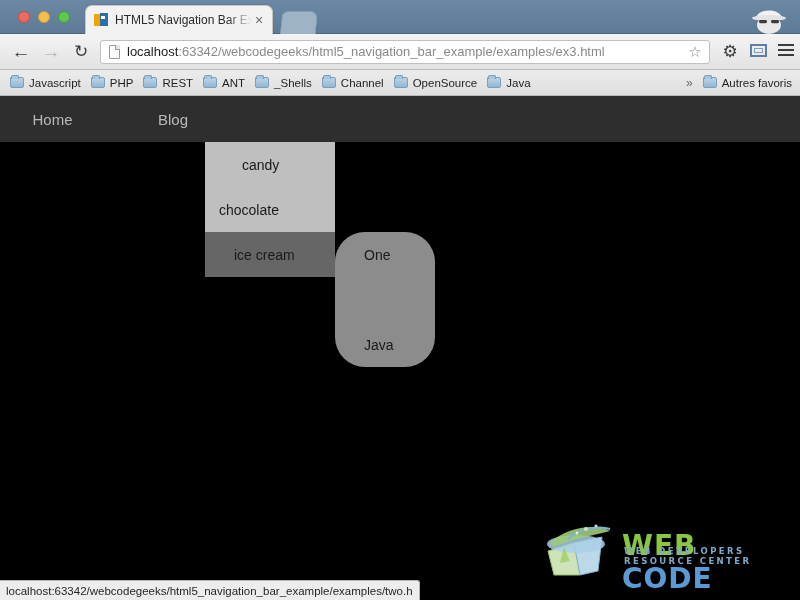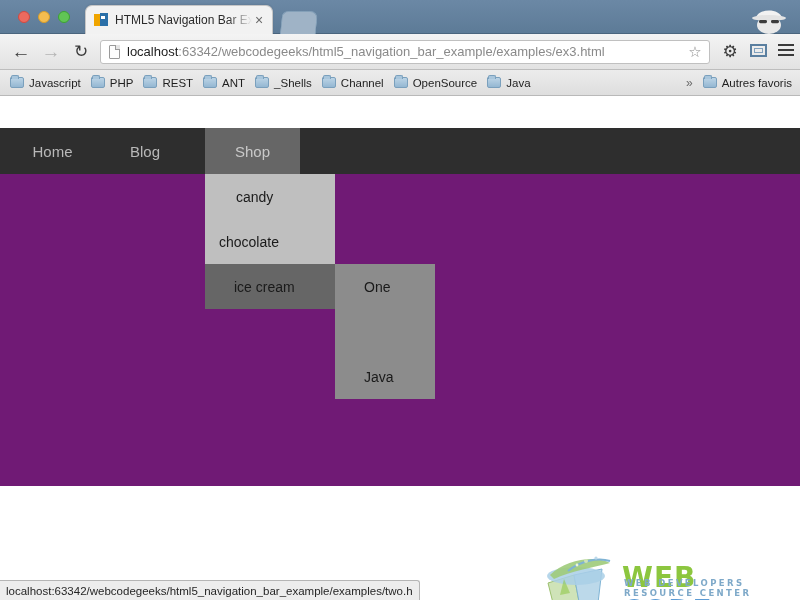--- a/index.html
+++ b/index.html
@@ -96,21 +96,21 @@
     width:14px; height:11px; margin-right:5px; flex:0 0 14px;
     background:linear-gradient(#bcd4e6,#94b7d2);
     border:1px solid #7aa0bd; border-radius:1px 2px 2px 2px; position:relative;
   }
   .folder:before { content:""; position:absolute; left:0; top:-3px; width:6px; height:3px;
     background:#a9c6dc; border:1px solid #7aa0bd; border-bottom:none; border-radius:2px 2px 0 0; }
   .chev { margin-left:10px; color:#6a6a6a; font-size:12px; }
 
   
   .viewport {
-    position:absolute; left:0; top:96px; width:800px; height:358px; background:#701a75;margin-top:32px;
+    position:absolute; left:0; top:96px; width:800px; height:504px; background:#000000;
   }
   .navbar {
     position:absolute; left:0; top:0; width:800px; height:46px;
     background:#2e2e2e;
   }
   .nav-item {
     position:absolute; top:0; height:46px;
     display:flex; align-items:center; justify-content:center;
     font-size:15px; color:#b9b9b9;
   }
@@ -240,42 +240,39 @@
       <span>Autres favoris</span>
     </div>
   </div>
 
   <div class="viewport">
 
     <nav class="navbar">
       <div class="nav-item" style="left:0;width:105px;">
         <span>Home</span>
       </div>
-      <div class="nav-item" style="left:95px;width:100px;">
+      <div class="nav-item" style="left:123px;width:100px;">
         <span>Blog</span>
       </div>
-      <div class="nav-item active" style="left:205px;width:95px;">
-        <span>Shop</span>
-      </div>
     </nav>
 
     <div class="dropdown" style="left:205px;top:46px;width:130px;height:90px;">
-      <div class="dd-item" style="left:2px;top:0;width:130px;height:45px;">
+      <div class="dd-item" style="left:8px;top:0;width:130px;height:45px;">
         <span>candy</span>
       </div>
       <div class="dd-item" style="left:0;top:45px;width:130px;height:45px;padding-left:14px;">
         <span>chocolate</span>
       </div>
     </div>
 
     <div class="dd-item hl" style="left:205px;top:136px;width:130px;height:45px;">
       <span>ice cream</span>
     </div>
 
-    <div class="submenu" style="left:335px;top:136px;width:100px;height:135px;">
+    <div class="submenu" style="left:335px;top:136px;width:100px;height:135px;border-radius:30px;">
       <div class="sm-item" style="left:0;top:0;width:100px;height:45px;">
         <span>One</span>
       </div>
       <div class="sm-item" style="left:0;top:90px;width:100px;height:45px;">
         <span>Java</span>
       </div>
     </div>
 
     <div class="logo" style="top:419px;">
       <svg class="logo-mark" viewBox="0 0 78 62">

